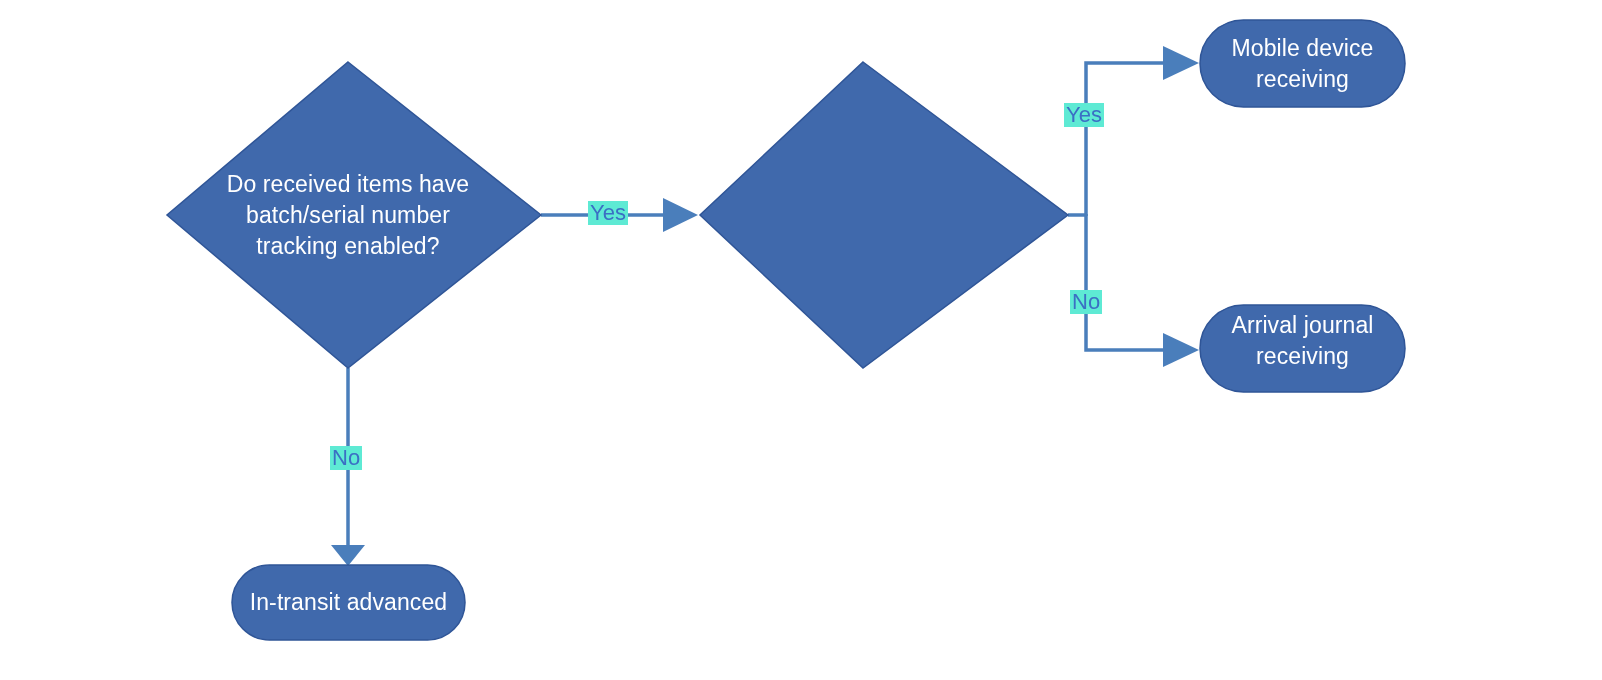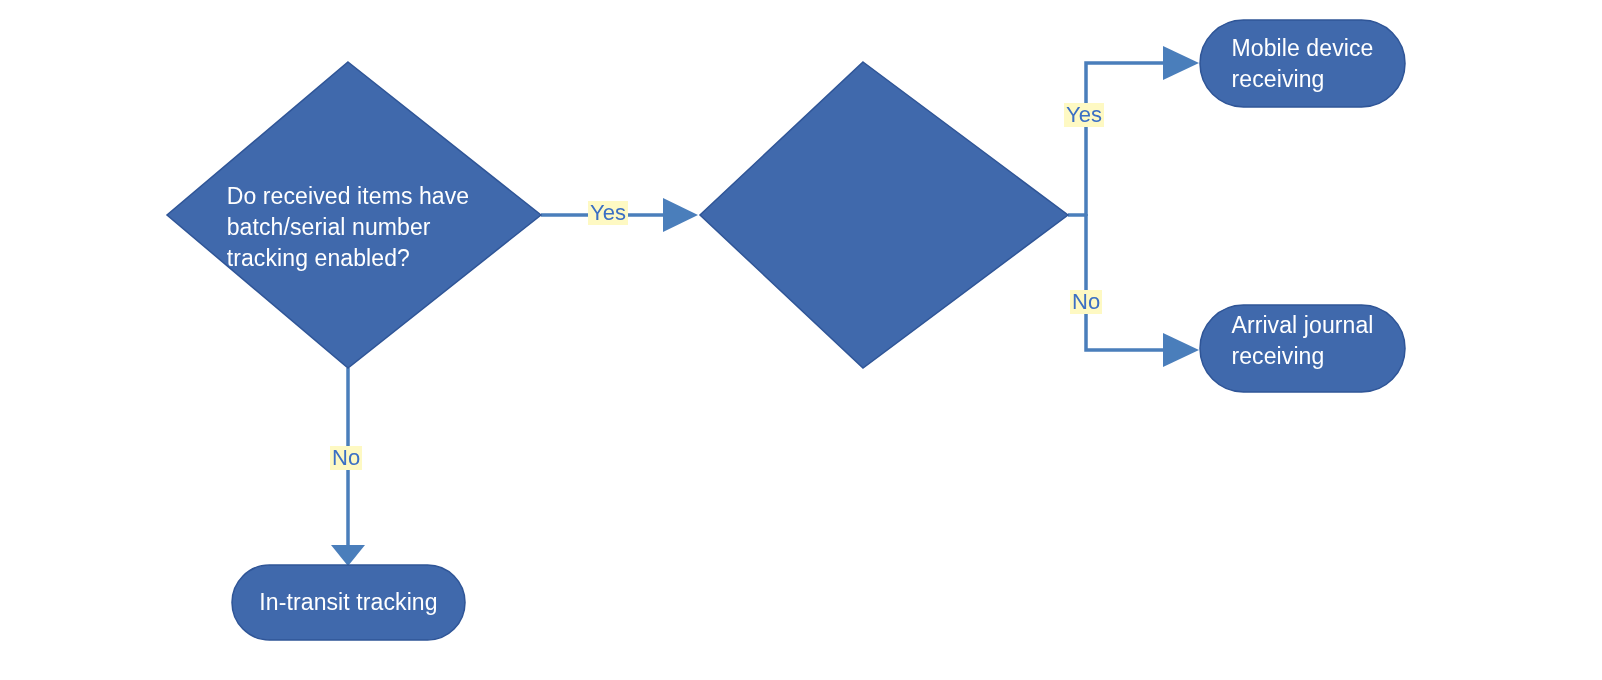--- a/index.html
+++ b/index.html
@@ -23,37 +23,37 @@
     left: 0;
     top: 0;
     width: 1602px;
     height: 680px;
   }
   .node-text {
     position: absolute;
     display: flex;
     align-items: center;
     justify-content: center;
-    text-align: left;
+    text-align: center;
     color: #ffffff;
     font-family: "Liberation Sans", sans-serif;
     font-size: 23px;
     line-height: 31px;
     letter-spacing: 0.1px;
     pointer-events: none;
     white-space: pre-line;
   }
   .edge-label {
     position: absolute;
     color: #3B6FC4;
     font-family: "Liberation Sans", sans-serif;
     font-size: 22px;
     line-height: 24px;
     white-space: nowrap;
-    background: #fef9c3;
+    background: #5eead4;
     padding: 0 2px;
   }
   .hit {
     position: absolute;
   }
 </style>
 </head>
 <body>
 
 <div id="canvas">
@@ -88,32 +88,32 @@
 
     <polygon points="863,62 1068,215 863,368 700,215" fill="#4069AC" stroke="#2F5597" stroke-width="1.5"></polygon>
 
     <rect x="1200" y="20" width="205" height="87" rx="43.5" ry="43.5" fill="#4069AC" stroke="#2F5597" stroke-width="1.5"></rect>
 
     <rect x="1200" y="305" width="205" height="87" rx="43.5" ry="43.5" fill="#4069AC" stroke="#2F5597" stroke-width="1.5"></rect>
 
     <rect x="232" y="565" width="233" height="75" rx="37.5" ry="37.5" fill="#4069AC" stroke="#2F5597" stroke-width="1.5"></rect>
   </svg>
 
-  <div class="node-text" style="left:193px; top:172px; width:310px; height:110px;">Do received items have
+  <div class="node-text" style="left:193px; top:160px; width:310px; height:110px;">Do received items have
 batch/serial number
 tracking enabled?</div>
 
 
   <div class="node-text" style="left:1200px; top:20px; width:205px; height:87px;">Mobile device
 receiving</div>
 
   <div class="node-text" style="left:1200px; top:305px; width:205px; height:71px;">Arrival journal
 receiving</div>
 
-  <div class="node-text" style="left:232px; top:565px; width:233px; height:75px;">In-transit tracking</div>
+  <div class="node-text" style="left:232px; top:565px; width:233px; height:75px;">In-transit advanced</div>
 
   <div class="edge-label" style="left:588px; top:201px;">Yes</div>
 
   <div class="edge-label" style="left:330px; top:446px;">No</div>
 
   <div class="edge-label" style="left:1064px; top:103px;">Yes</div>
 
   <div class="edge-label" style="left:1070px; top:290px;">No</div>
 
   <div class="hit" style="left:167px; top:62px; width:374px; height:306px;"></div>

